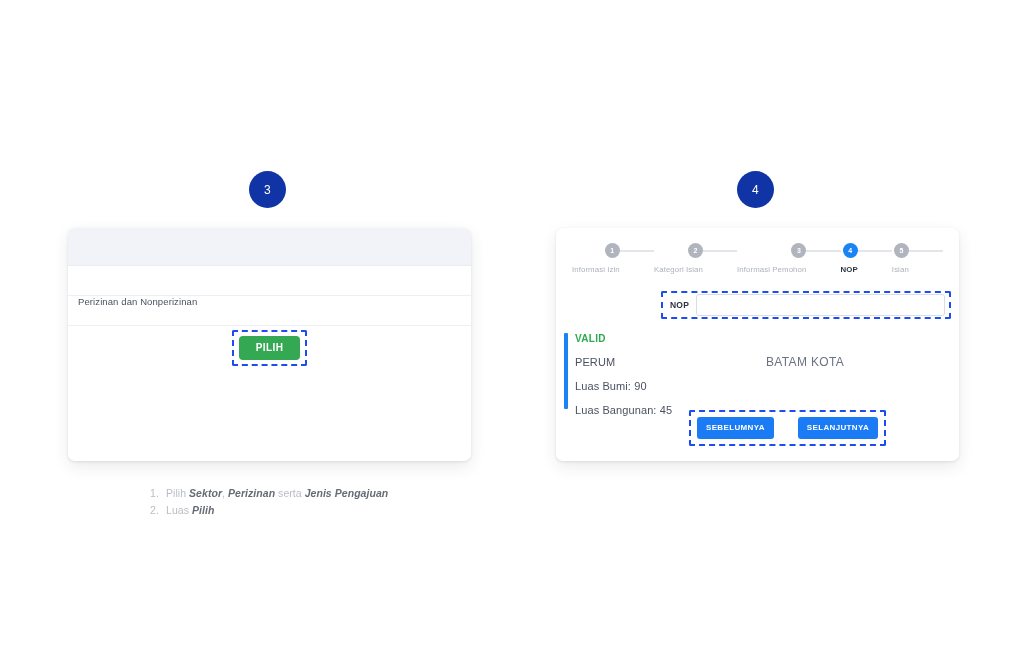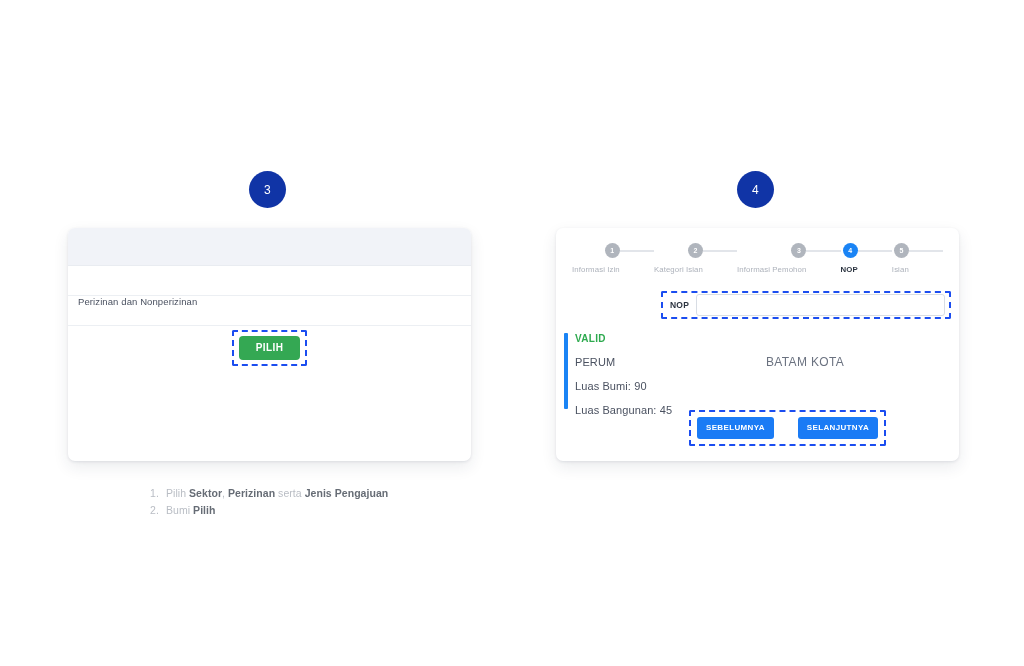--- a/index.html
+++ b/index.html
@@ -252,21 +252,21 @@
     letter-spacing: .05px;
   }
   #caption-left  { left: 150px; top: 485px; width: 330px; }
   .cap-item { display: flex; }
   .cap-num {
     width: 16px;
     flex: 0 0 16px;
     text-align: left;
   }
   .cap-text { flex: 1; }
-  .cap-text b { color: #666c75; font-weight: 700; }
+  .cap-text b { color: #666c75; font-weight: 700; font-style: italic; }
 </style>
 </head>
 <body>
 
 <div class="panel" id="panel-left">
 
   <div class="step-badge">3</div>
 
   <div class="card" id="card-left">
     <div class="lc-header"></div>
@@ -283,21 +283,21 @@
     </div>
   </div>
 
   <div class="caption" id="caption-left">
     <div class="cap-item">
       <span class="cap-num">1.</span>
       <span class="cap-text"><span>Pilih </span><b>Sektor</b><span>, </span><b>Perizinan</b><span> serta </span><b>Jenis Pengajuan</b></span>
     </div>
     <div class="cap-item">
       <span class="cap-num">2.</span>
-      <span class="cap-text"><span>Bumi </span><b>Pilih</b></span>
+      <span class="cap-text"><span>Luas </span><b>Pilih</b></span>
     </div>
   </div>
 </div>
 
 <div class="panel" id="panel-right">
 
   <div class="step-badge">4</div>
 
   <div class="card" id="card-right">
 

